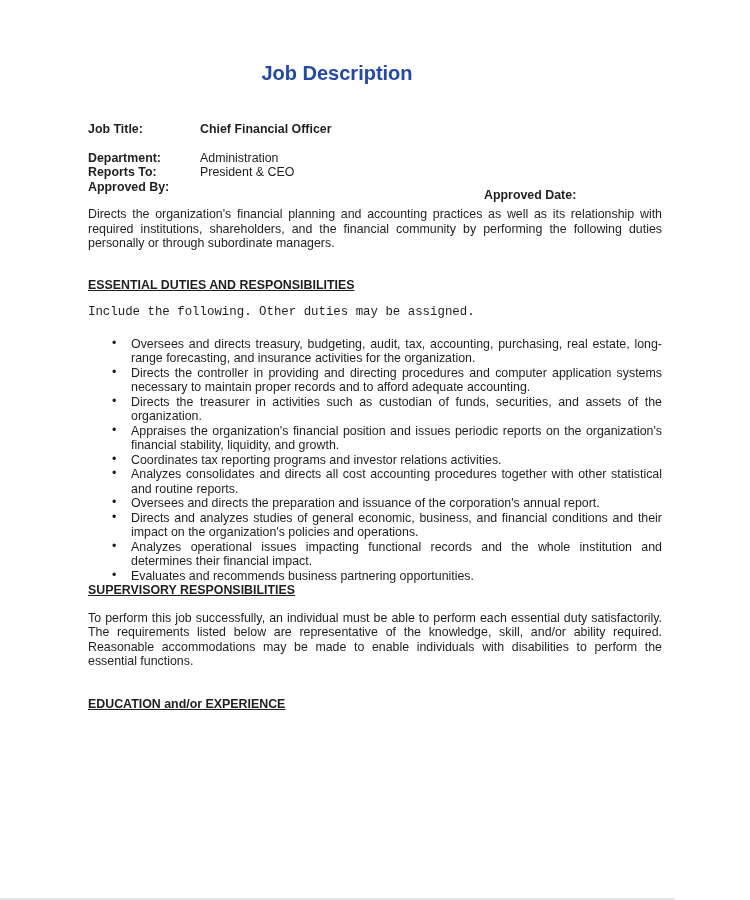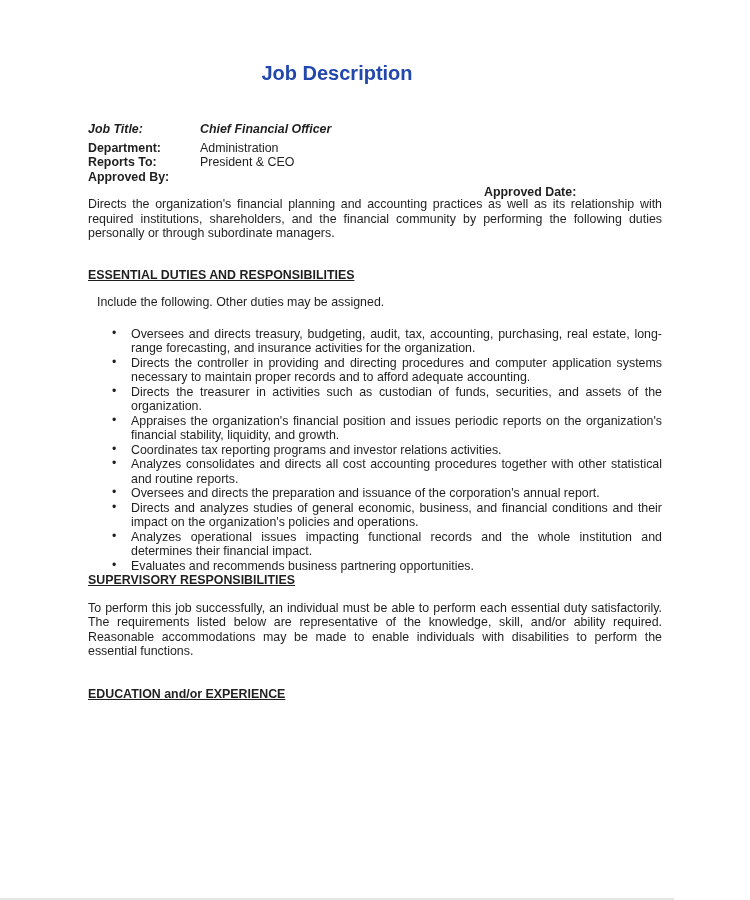--- a/index.html
+++ b/index.html
@@ -30,53 +30,54 @@
   }
   .content {
     margin: 0 88px;
     width: 574px;
     font-size: 12.4px;
     line-height: 14.5px;
   }
   
   .meta { margin-top: 37px; }
   .meta-row { position: relative; }
-  .meta-row.gap-below { margin-bottom: 4px; font-style: italic; }
+  .meta-row.gap-below { margin-bottom: 14px; }
   .meta-label {
     display: inline-block;
     width: 112px;
     font-weight: bold;
   }
   .meta-value { font-weight: normal; }
   .meta-value.strong { font-weight: bold; }
   .approved-date-label {
     position: absolute;
     left: 396px;
-    top: 15px;
+    top: 8px;
     font-weight: bold;
   }
   
   .section-heading {
     font-weight: bold;
     text-decoration: underline;
     white-space: nowrap;
   }
   .h-summary      { margin-top: 28px; }
   .h-duties       { margin-top: 27px; }
   .h-supervisory  { margin-top: 0; }
   .h-qualifications { margin-top: 27px; }
   .h-education    { margin-top: 28px; }
   
   .para {
     margin: 13px 0 0 0;
     text-align: justify;
   }
   .intro {
-    margin: 13px 0 0 9px;
+    margin: 13px 0 0 0;
     text-align: left;
+    font-family: Liberation Mono, monospace;
   }
   
   .duty-list {
     list-style: none;
     margin: 17px 0 0 0;
     padding: 0;
   }
   .duty-list li {
     position: relative;
     padding-left: 43px;

